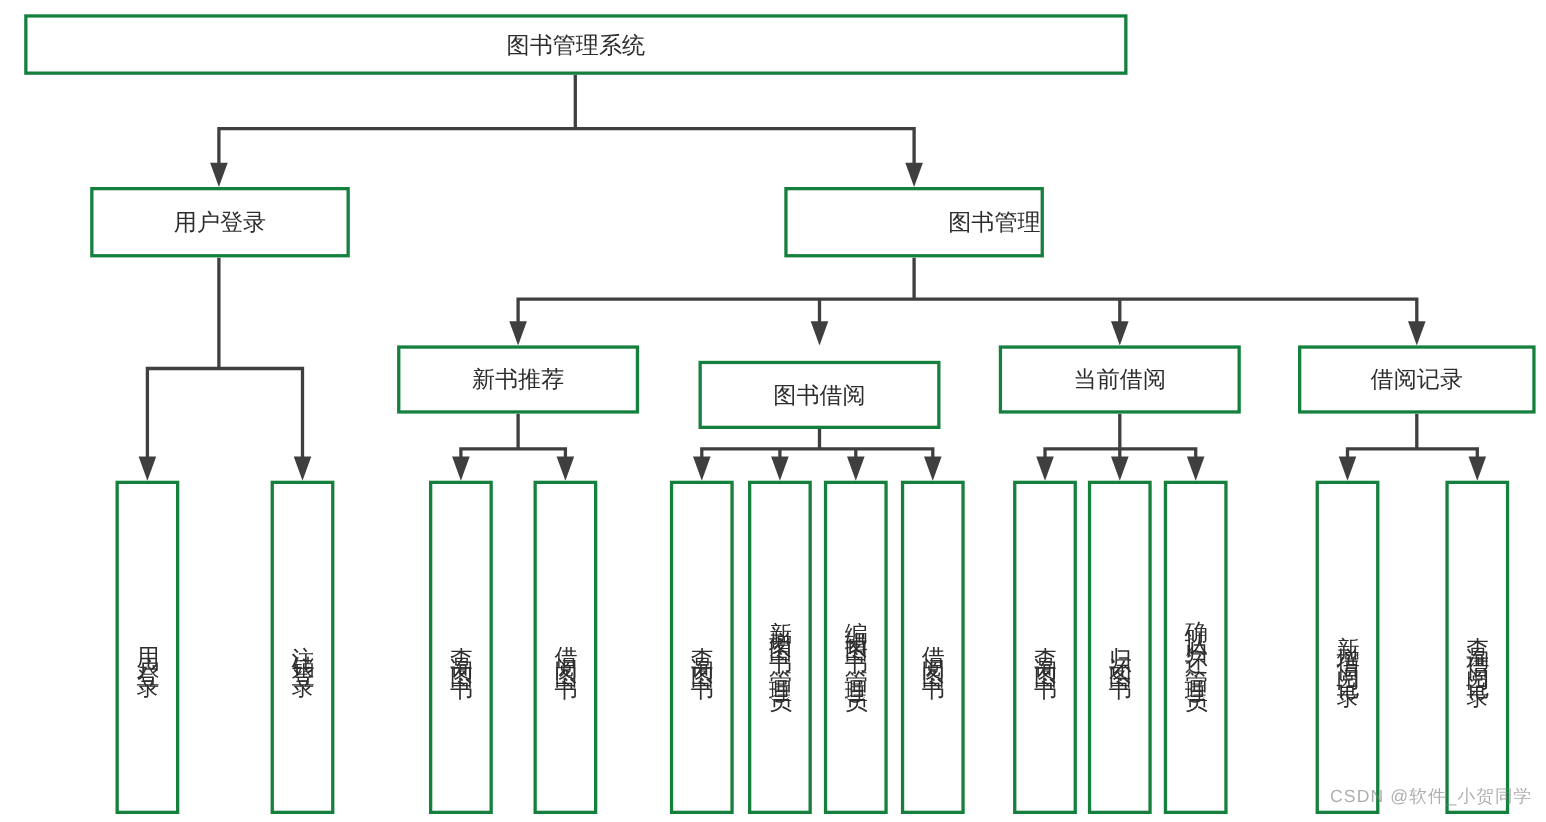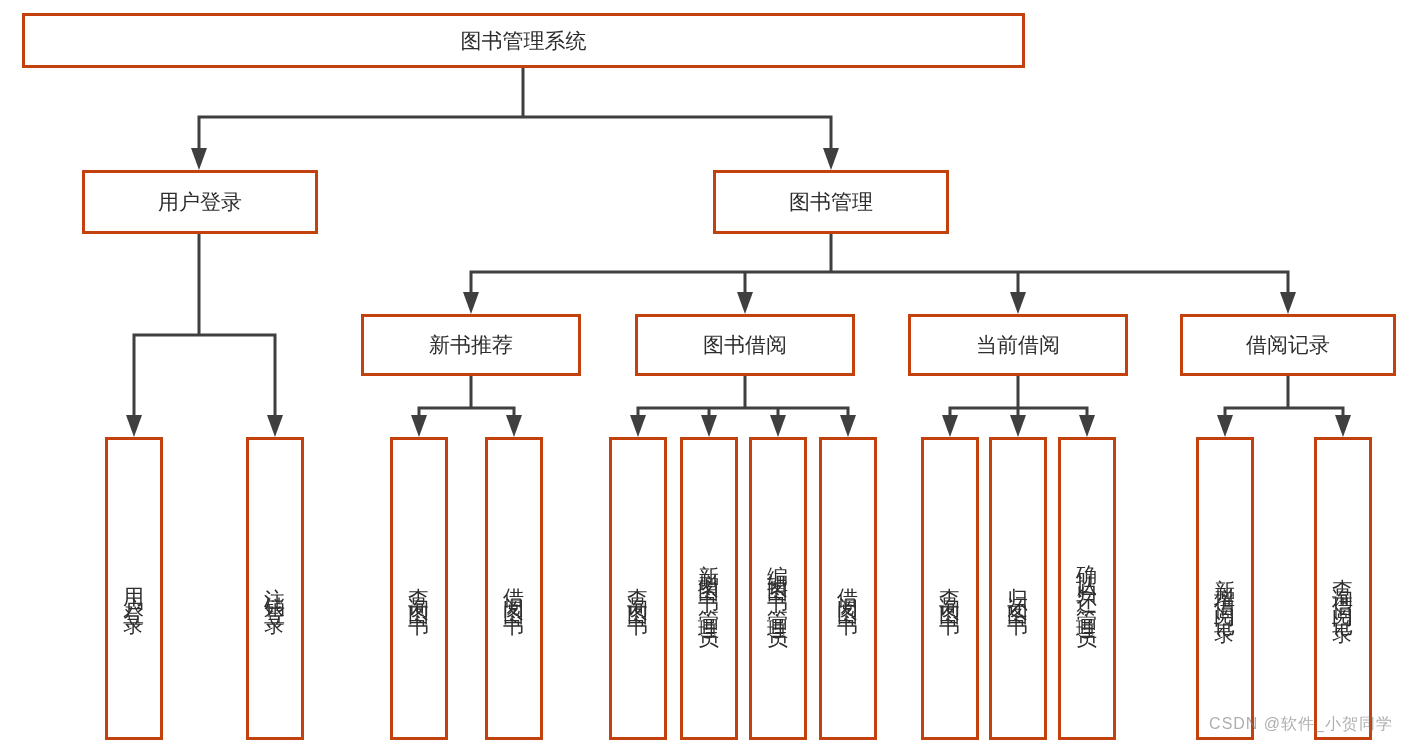--- a/index.html
+++ b/index.html
@@ -14,21 +14,21 @@
   .connectors {
     position: absolute;
     left: 0; top: 0;
     width: 1405px;
     height: 747px;
   }
   .node {
     position: absolute;
     box-sizing: border-box;
     background: #ffffff;
-    border: 3px solid #c2410c;
+    border: 3px solid #15803d;
     display: flex;
     align-items: center;
     justify-content: center;
     color: #2d2d2d;
     font-size: 21px;
     text-align: center;
     white-space: nowrap;
   }
   .leaf span {
     writing-mode: vertical-rl;
@@ -85,28 +85,28 @@
     </g>
   </svg>
 
   <div class="node" style="left:22px; top:13px; width:1003px; height:55px;">
     <span>图书管理系统</span>
   </div>
 
   <div class="node" style="left:82px; top:170px; width:236px; height:64px;">
     <span>用户登录</span>
   </div>
-  <div class="node" style="left:713px; top:170px; width:236px; height:64px;">
+  <div class="node" style="left:713px; top:170px; width:236px; height:64px;justify-content:flex-end;">
     <span>图书管理</span>
   </div>
 
   <div class="node" style="left:361px; top:314px; width:220px; height:62px;font-family:Liberation Serif, serif;">
     <span>新书推荐</span>
   </div>
-  <div class="node" style="left:635px; top:314px; width:220px; height:62px;">
+  <div class="node" style="left:635px; top:328px; width:220px; height:62px;">
     <span>图书借阅</span>
   </div>
   <div class="node" style="left:908px; top:314px; width:220px; height:62px;">
     <span>当前借阅</span>
   </div>
   <div class="node" style="left:1180px; top:314px; width:216px; height:62px;">
     <span>借阅记录</span>
   </div>
 
   <div class="node leaf" style="left:105px; top:437px; width:58px; height:303px;">

